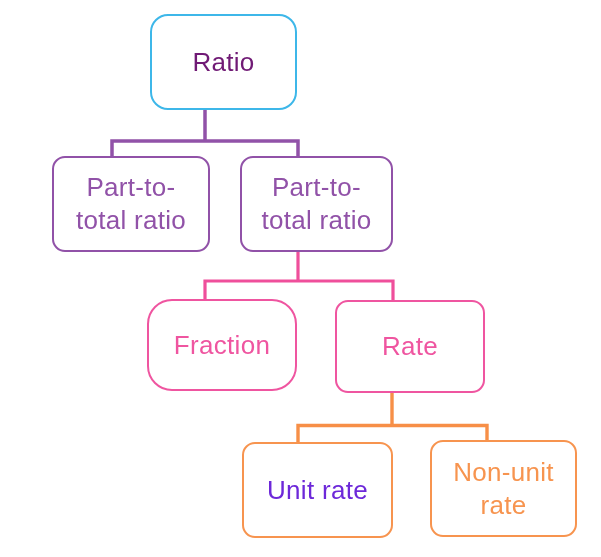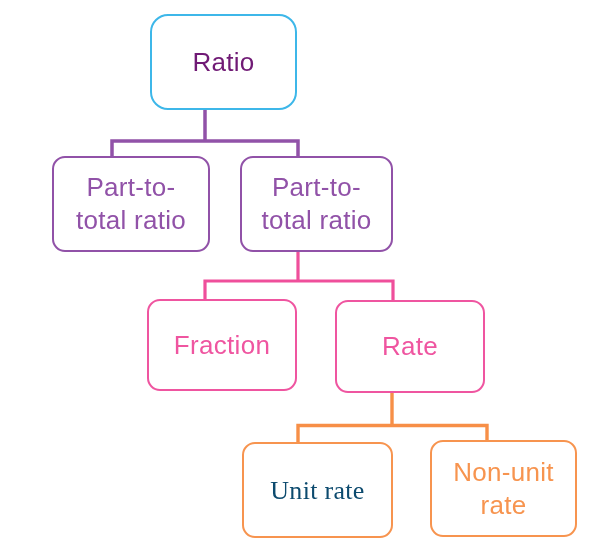--- a/index.html
+++ b/index.html
@@ -35,21 +35,21 @@
     align-items: center;
     text-align: center;
     font-size: 26px;
     line-height: 33px;
     letter-spacing: 0.3px;
   }
   .node .line { display: block; white-space: nowrap; }
   .n-ratio         { left: 150px; top:  14px; width: 147px; height: 96px; }
   .n-part-to-part  { left:  52px; top: 156px; width: 158px; height: 96px; }
   .n-part-to-total { left: 240px; top: 156px; width: 153px; height: 96px; }
-  .n-fraction      { left: 147px; top: 299px; width: 150px; height: 92px; }
+  .n-fraction      { left: 147px; top: 299px; width: 150px; height: 92px; border-radius: 25px; }
   .n-rate          { left: 335px; top: 300px; width: 150px; height: 93px; }
   .n-unit-rate     { left: 242px; top: 442px; width: 151px; height: 96px; }
   .n-non-unit-rate { left: 430px; top: 440px; width: 147px; height: 97px; }
 </style>
 </head>
 <body>
 
 <div class="canvas">
 
   <svg class="connectors" viewBox="0 0 601 557" xmlns="http://www.w3.org/2000/svg">
@@ -76,21 +76,21 @@
   <div class="node n-fraction" style="color: rgb(239, 85, 160); border-color: rgb(239, 85, 160);">
     <span class="line">Fraction</span>
     <span class="line"></span>
   </div>
 
   <div class="node n-rate" style="color: rgb(239, 85, 160); border-color: rgb(239, 85, 160);">
     <span class="line">Rate</span>
     <span class="line"></span>
   </div>
 
-  <div class="node n-unit-rate" style="color: #0c4a6e; border-color: rgb(247, 148, 79); font-family: Liberation Serif, serif;">
+  <div class="node n-unit-rate" style="color: #6d28d9; border-color: rgb(247, 148, 79);">
     <span class="line">Unit rate</span>
     <span class="line"></span>
   </div>
 
   <div class="node n-non-unit-rate" style="color: rgb(247, 148, 79); border-color: rgb(247, 148, 79); text-align: center;">
     <span class="line">Non-unit</span>
     <span class="line">rate</span>
   </div>
 
 </div>

